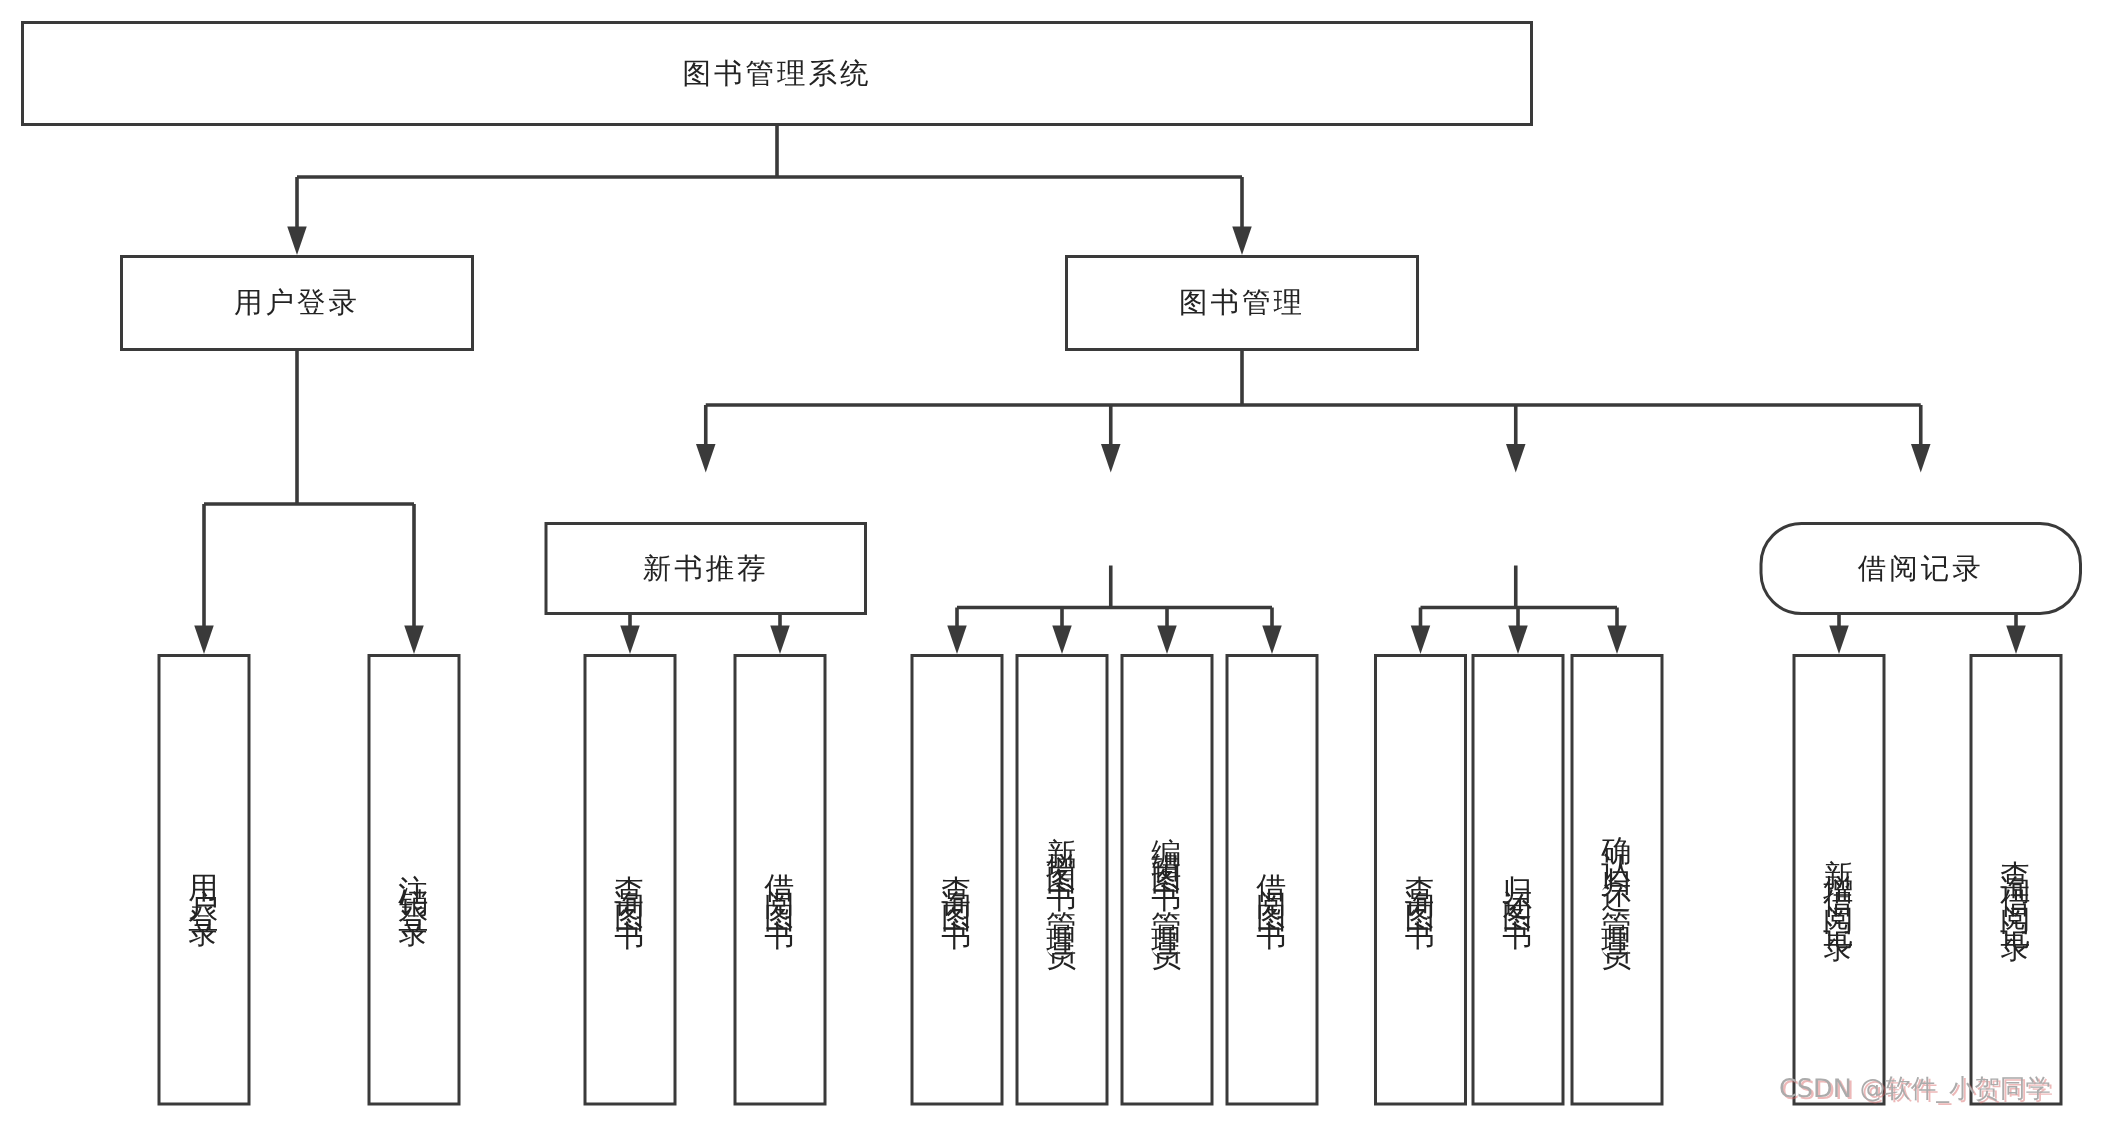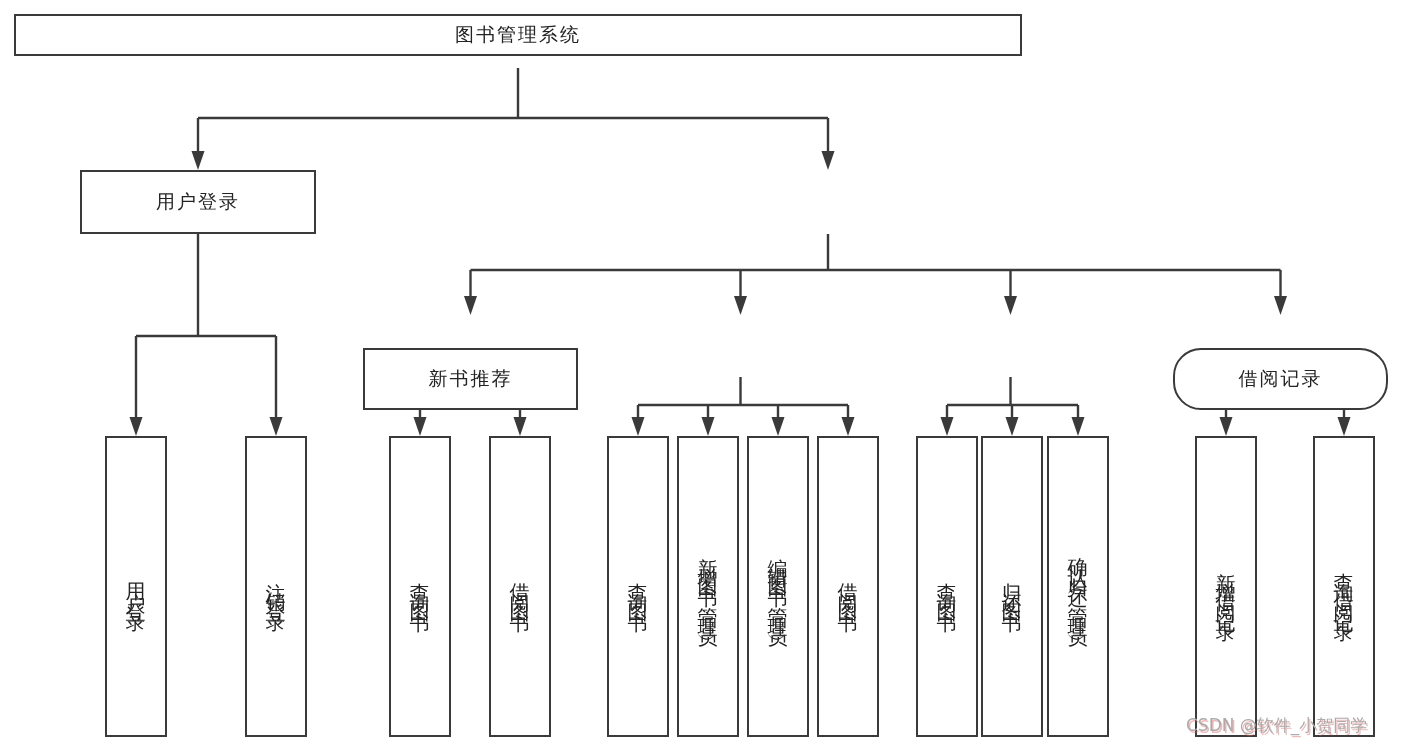--- a/index.html
+++ b/index.html
@@ -22,21 +22,21 @@
     align-items: center;
     justify-content: center;
     z-index: 2;
   }
   .hlabel {
     font-size: 19px;
     letter-spacing: 2px;
     white-space: nowrap;
     color: #232323;
   }
-  .root  { left: 14px;  top: 14px;  width: 1008px; height: 42px; }
+  .root  { left: 14px;  top: 14px;  width: 1008px; height: 70px; }
   .l2a   { left: 80px;  top: 170px; width: 236px;  height: 64px; }
   .l2b   { left: 710px; top: 170px; width: 236px;  height: 64px; }
   .l3    { top: 315px; width: 215px; height: 62px; margin-top: 33px; }
   .l3a   { left: 363px; }
   .l3b   { left: 633px; }
   .l3c   { left: 903px; }
   .l3d   { left: 1173px; border-radius: 28px; }
   .vbox  { top: 436px; width: 62px; height: 301px; }
   .vlabel {
     writing-mode: vertical-lr;
@@ -163,20 +163,23 @@
     </g>
   </svg>
 
   <div class="box root">
     <span class="hlabel">图书管理系统</span>
   </div>
 
   <div class="box l2a">
     <span class="hlabel">用户登录</span>
   </div>
+  <div class="box l2b">
+    <span class="hlabel">图书管理</span>
+  </div>
 
   <div class="box l3 l3a">
     <span class="hlabel">新书推荐</span>
   </div>
   <div class="box l3 l3d">
     <span class="hlabel">借阅记录</span>
   </div>
 
   <div class="box vbox v1">
     <span class="vlabel">用户登录</span>

